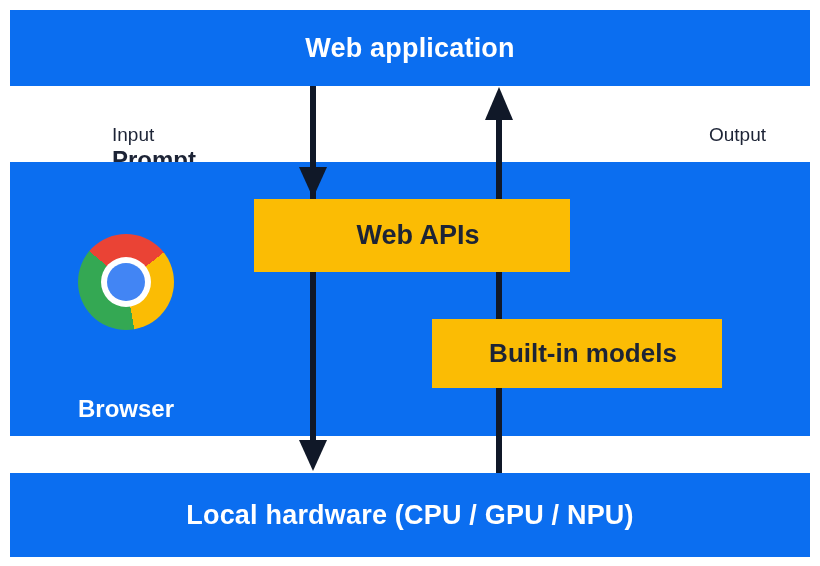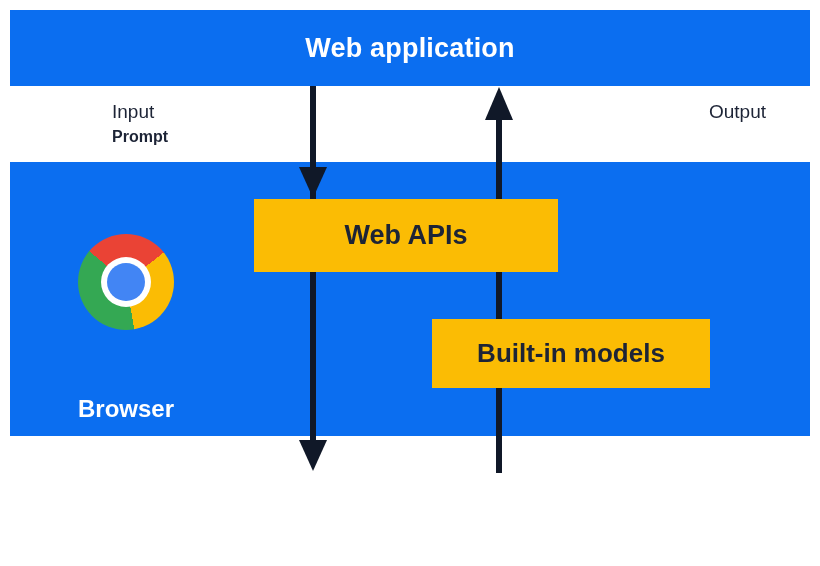--- a/index.html
+++ b/index.html
@@ -34,22 +34,22 @@
     font-weight: bold;
     letter-spacing: 0.2px;
   }
   
   .io-label {
     position: absolute;
     top: 99px;
     color: #1d2436;
     line-height: 25px;
   }
-  .io-label .caption { font-size: 19px; font-weight: normal; display: block; }
-  .io-label .value   { font-size: 16px; font-weight: bold;   display: block; }
+  .io-label .caption { font-size: 19px; font-weight: normal; display: block; margin-top: 23px; }
+  .io-label .value   { font-size: 24px; font-weight: bold;   display: block; }
   .io-input  { left: 112px; text-align: left; }
   .io-output { right: 54px; text-align: left; }
   
   .arrow-line {
     position: absolute;
     width: 6px;
     background: #101828;
     z-index: 1;
   }
   .arrow-head {
@@ -72,20 +72,21 @@
     position: absolute;
     background: #fbbc04;
     color: #1d2436;
     font-weight: bold;
     display: flex;
     flex-direction: column;
     align-items: center;
     justify-content: center;
     text-align: center;
     z-index: 2;
+    padding-left: 12px;
   }
   .box-web-apis {
     left: 254px; top: 199px;
     width: 304px; height: 73px;
     font-size: 27px;
   }
   .box-builtin {
     left: 432px; top: 319px;
     width: 278px; height: 69px;
     font-size: 26px;
@@ -166,14 +167,17 @@
     <div class="browser-label">Browser</div>
   </div>
 
   <div class="yellow-box box-web-apis">
     <span>Web APIs</span>
   </div>
   <div class="yellow-box box-builtin">
     <span>Built-in models</span>
   </div>
 
+  <div class="band band-bottom">
+    <span class="band-title">Local hardware (CPU / GPU / NPU)</span>
+  </div>
 
 </div>
 
 </body></html>

